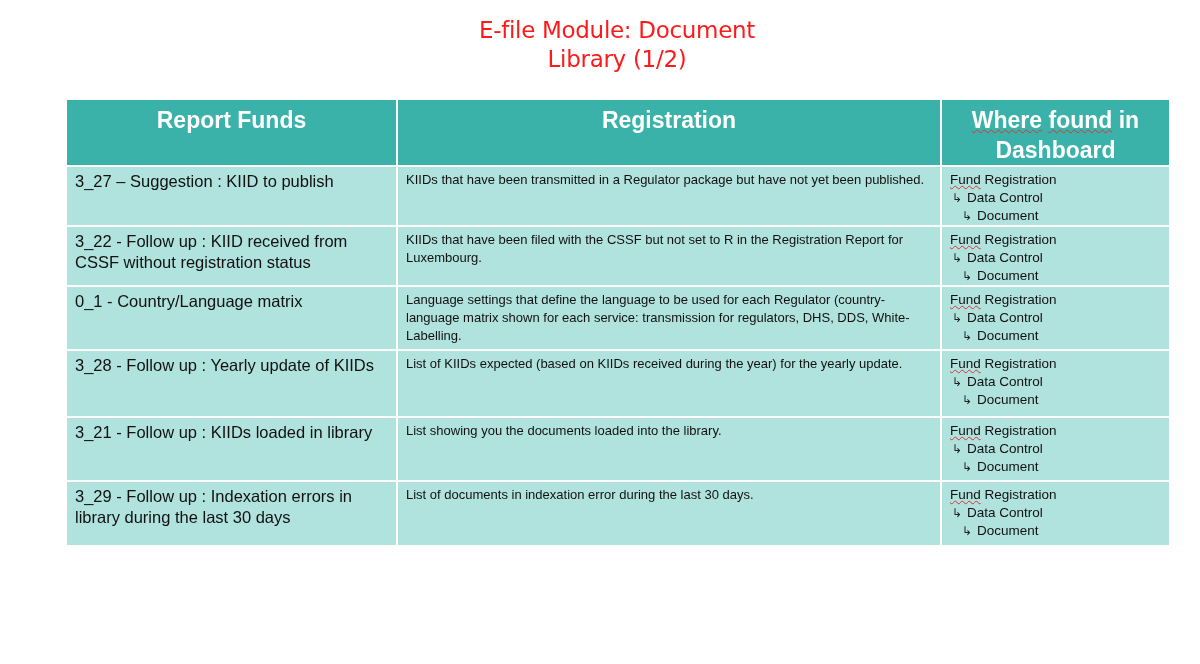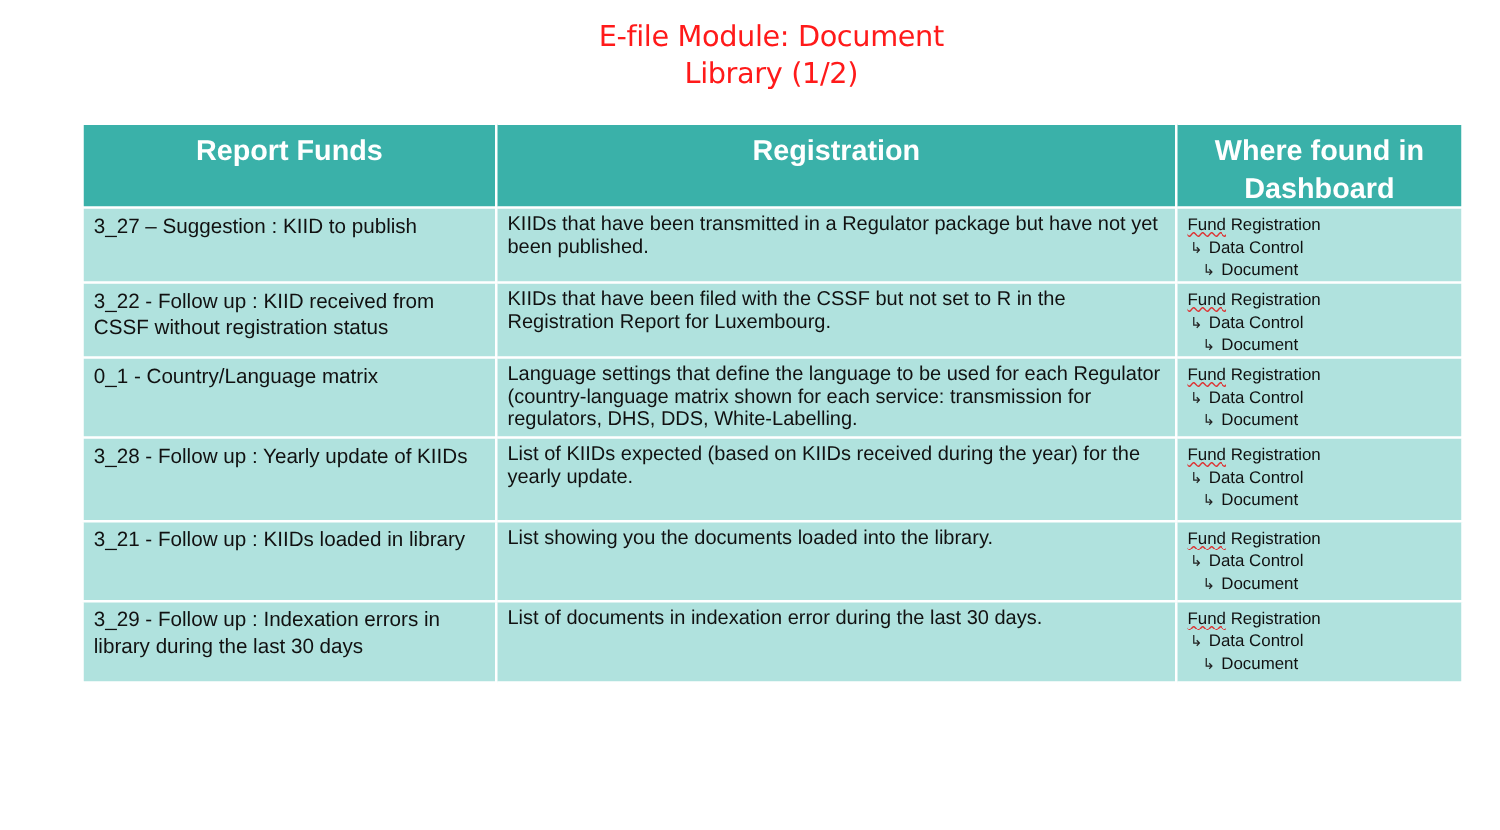--- a/index.html
+++ b/index.html
@@ -46,39 +46,40 @@
       font-size: 23px;
       line-height: 30px;
       text-align: center;
       vertical-align: top;
       padding: 5px 6px 0 6px;
       height: 63px;
       border: 2px solid #ffffff;
       box-sizing: border-box;
     }
     table.lib th .u {
+      text-decoration: underline;
       text-decoration-style: wavy;
       text-decoration-color: #d33;
       text-decoration-thickness: 1px;
     }
     table.lib td {
       background: #b0e2de;
       color: #111111;
       vertical-align: top;
       border: 2px solid #ffffff;
       box-sizing: border-box;
       padding: 4px 8px 0 8px;
     }
     td.name {
       font-size: 16.5px;
       line-height: 21px;
       padding-top: 7px;
     }
     td.desc {
-      font-size: 16px;
+      font-size: 13px;
       line-height: 18px;
       padding-top: 6px;
     }
     td.where {
       font-size: 13.5px;
       line-height: 18px;
       padding-top: 7px;
       padding-left: 9px;
     }
     .where-line { display: block; white-space: nowrap; }

